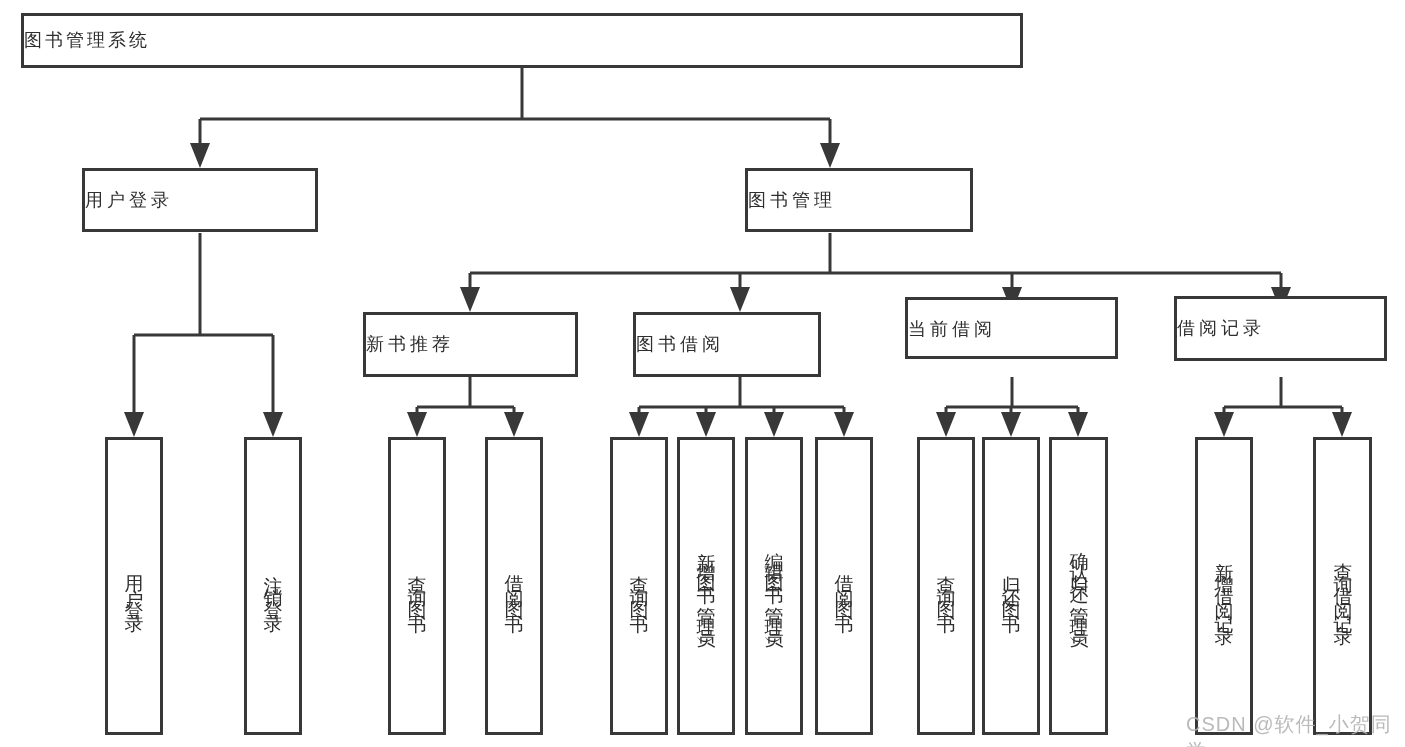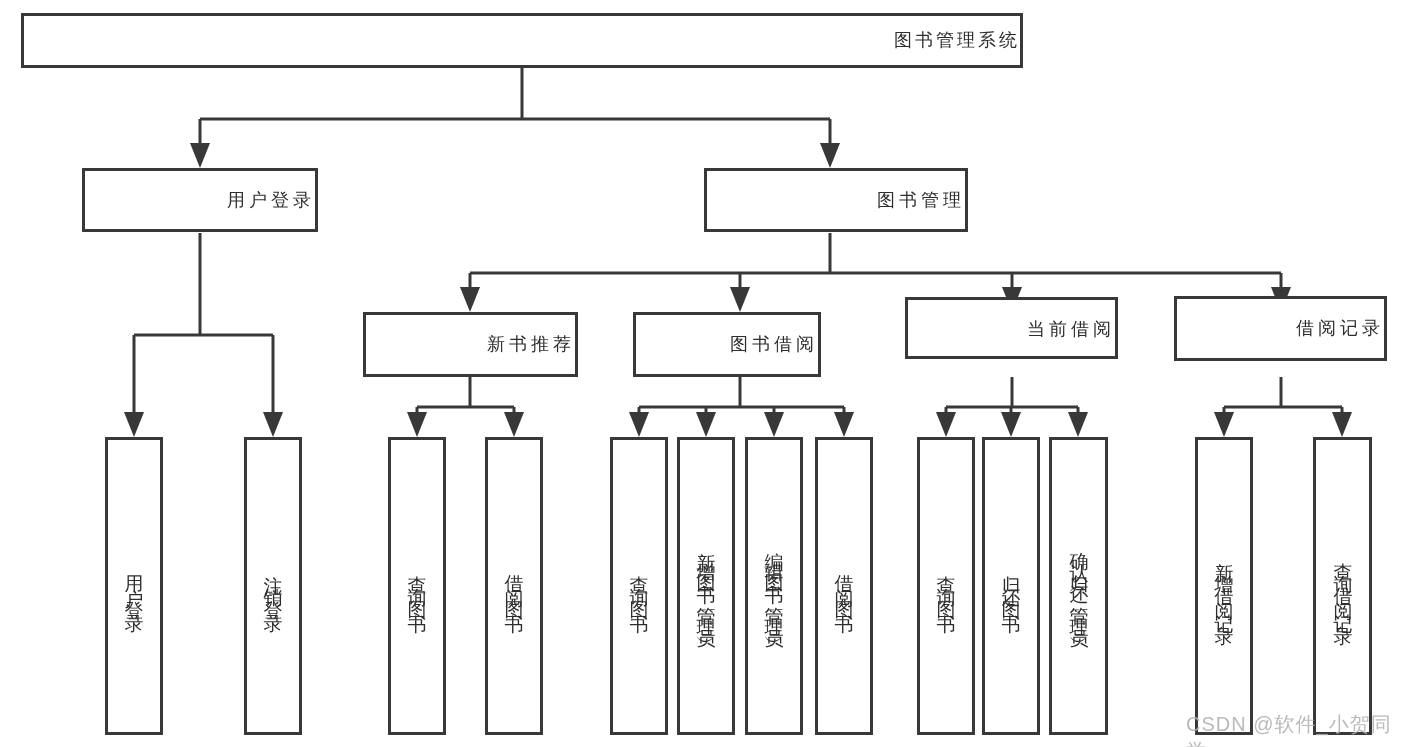--- a/index.html
+++ b/index.html
@@ -5,21 +5,21 @@
   html,body { margin:0; padding:0; background:#ffffff; }
   #canvas {
     position:relative; width:1405px; height:747px; background:#ffffff;
     font-family:"Liberation Sans", sans-serif; color:#2e2e2e; overflow:hidden;
   }
   #connectors { position:absolute; left:0; top:0; z-index:0; }
   .node {
     position:absolute; box-sizing:border-box; background:#ffffff;
     border:3px solid #383838; z-index:1; white-space:nowrap; overflow:hidden;
   }
-  .h { text-align:right; font-size:18px; letter-spacing:4px; }
+  .h { text-align:left; font-size:18px; letter-spacing:4px; }
   .root-box { line-height:49px; font-size:18px; letter-spacing:3px; }
   .l2 { line-height:58px; }
   .l3 { line-height:59px; }
   .v {
     writing-mode:vertical-rl; text-orientation:mixed; text-align:center;
     font-size:19px; line-height:52px; letter-spacing:13px;
   }
   .v-long { letter-spacing:11px; }
   #watermark {
     position:absolute; left:1186px; top:711px; z-index:2;
@@ -100,21 +100,21 @@
       <polygon points="1068,412 1088,412 1078,437"></polygon>
 
       <polygon points="1214,412 1234,412 1224,437"></polygon>
       <polygon points="1332,412 1352,412 1342,437"></polygon>
     </g>
   </svg>
 
   <div class="node h root-box" style="left:21px;top:13px;width:1002px;height:55px">图书管理系统</div>
 
   <div class="node h l2" style="left:82px;top:168px;width:236px;height:64px">用户登录</div>
-  <div class="node h l2" style="left:704px;top:168px;width:264px;height:64px">图书管理</div>
+  <div class="node h l2" style="left:745px;top:168px;width:228px;height:64px">图书管理</div>
 
   <div class="node h l3" style="left:363px;top:312px;width:215px;height:65px">新书推荐</div>
   <div class="node h l3" style="left:633px;top:312px;width:188px;height:65px">图书借阅</div>
   <div class="node h l3" style="left:905px;top:297px;width:213px;height:62px">当前借阅</div>
   <div class="node h l3" style="left:1174px;top:296px;width:213px;height:65px">借阅记录</div>
 
   <div class="node v" style="left:105px;top:437px;width:58px;height:298px">用户登录</div>
   <div class="node v" style="left:244px;top:437px;width:58px;height:298px">注销登录</div>
 
   <div class="node v" style="left:388px;top:437px;width:58px;height:298px">查询图书</div>

